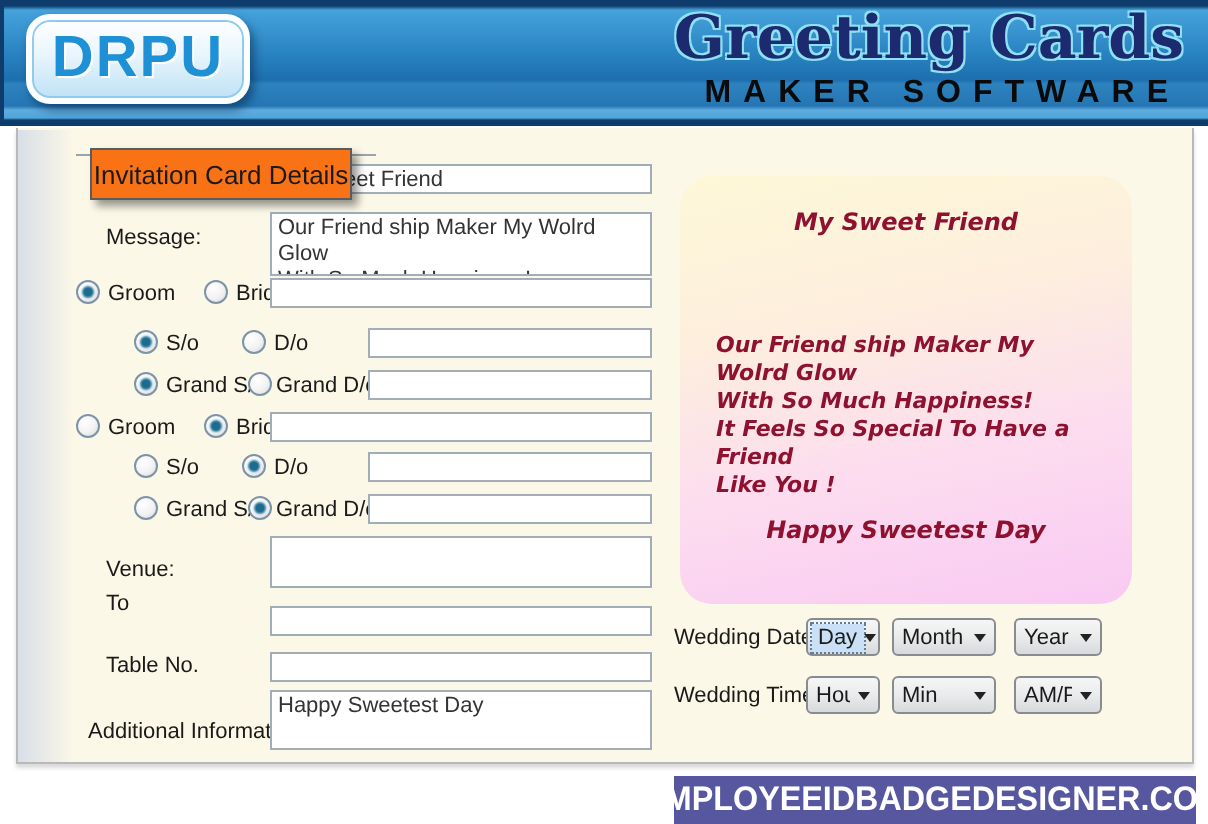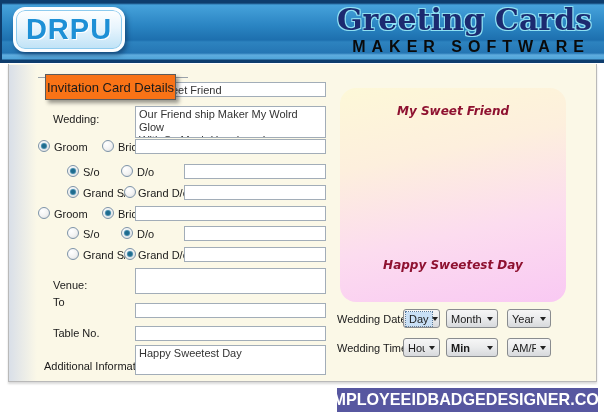--- a/index.html
+++ b/index.html
@@ -96,21 +96,21 @@
   <div id="panel-strip"></div>
 
   <div class="tt-line" style="left:38px;top:77px;width:7px;"></div>
   <div class="tt-line" style="left:176px;top:77px;width:12px;"></div>
   <div id="tooltip">
     <span>Invitation Card Details</span>
   </div>
 
   <input class="tf" style="left: 135px; top: 82px; width: 191px; height: 15px;" value="My Sweet Friend">
 
-  <div class="lbl" style="left:53px;top:113px;">Wedding:</div>
+  <div class="lbl" style="left:53px;top:113px;">Message:</div>
   <textarea class="tf" style="left: 135px; top: 106px; width: 191px; height: 32px;">Our Friend ship Maker My Wolrd Glow
 With So Much Happiness!</textarea>
 
   <div class="radio checked" style="left:38px;top:140px;"></div>
   <div class="lbl" style="left:54px;top:141px;">Groom</div>
   <div class="radio" style="left:102px;top:140px;"></div>
   <div class="lbl" style="left:118px;top:141px;">Bride</div>
   <input class="tf" style="left: 135px; top: 139px; width: 191px; height: 15px;">
 
   <div class="radio checked" style="left:67px;top:165px;"></div>
@@ -150,20 +150,26 @@
   <input class="tf" style="left: 135px; top: 303px; width: 191px; height: 15px;">
 
   <div class="lbl" style="left:53px;top:327px;">Table No.</div>
   <input class="tf" style="left: 135px; top: 326px; width: 191px; height: 15px;">
 
   <div class="lbl" style="left:44px;top:360px;">Additional Information:</div>
   <textarea class="tf" style="left: 135px; top: 345px; width: 191px; height: 30px;">Happy Sweetest Day</textarea>
 
   <div id="card">
     <div id="card-title" class="card-text">My Sweet Friend</div>
+    <div id="card-msg" class="card-text">
+      <div>Our Friend ship Maker My Wolrd Glow</div>
+      <div>With So Much Happiness!</div>
+      <div>It Feels So Special To Have a Friend</div>
+      <div>Like You !</div>
+    </div>
     <div id="card-footer" class="card-text">Happy Sweetest Day</div>
   </div>
 
   <div class="lbl" style="left:337px;top:313px;">Wedding Date:</div>
   <div class="combo" style="left:403px;top:309px;width:37px;">
     <span class="combo-text sel">Day</span>
     <span class="combo-arrow" style="margin-left:auto;"></span>
   </div>
   <div class="combo" style="left:446px;top:309px;width:52px;">
     <span class="combo-text">Month</span>
@@ -172,21 +178,21 @@
   <div class="combo" style="left:507px;top:309px;width:44px;">
     <span class="combo-text">Year</span>
     <span class="combo-arrow"></span>
   </div>
 
   <div class="lbl" style="left:337px;top:342px;">Wedding Time :</div>
   <div class="combo" style="left:403px;top:338px;width:37px;">
     <span class="combo-text">Hour</span>
     <span class="combo-arrow"></span>
   </div>
-  <div class="combo" style="left:446px;top:338px;width:52px;font-weight:bold;">
+  <div class="combo" style="left:446px;top:338px;width:52px;">
     <span class="combo-text">Min</span>
     <span class="combo-arrow"></span>
   </div>
   <div class="combo" style="left:507px;top:338px;width:44px;">
     <span class="combo-text">AM/PM</span>
     <span class="combo-arrow"></span>
   </div>
 
   <div id="site-banner">
     <span>EMPLOYEEIDBADGEDESIGNER.COM</span>

